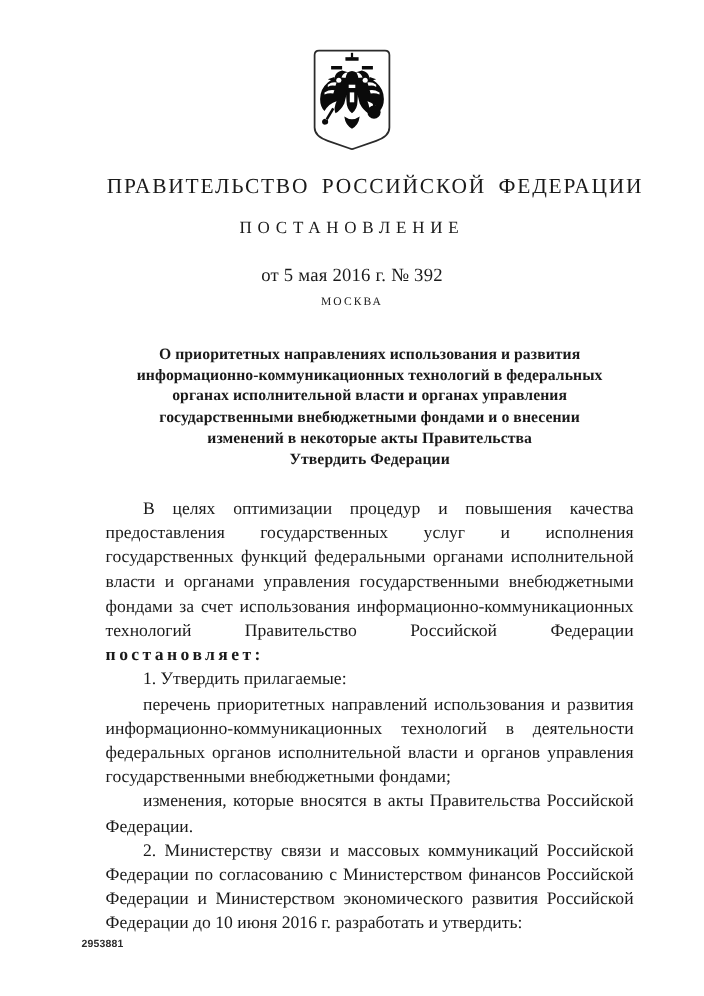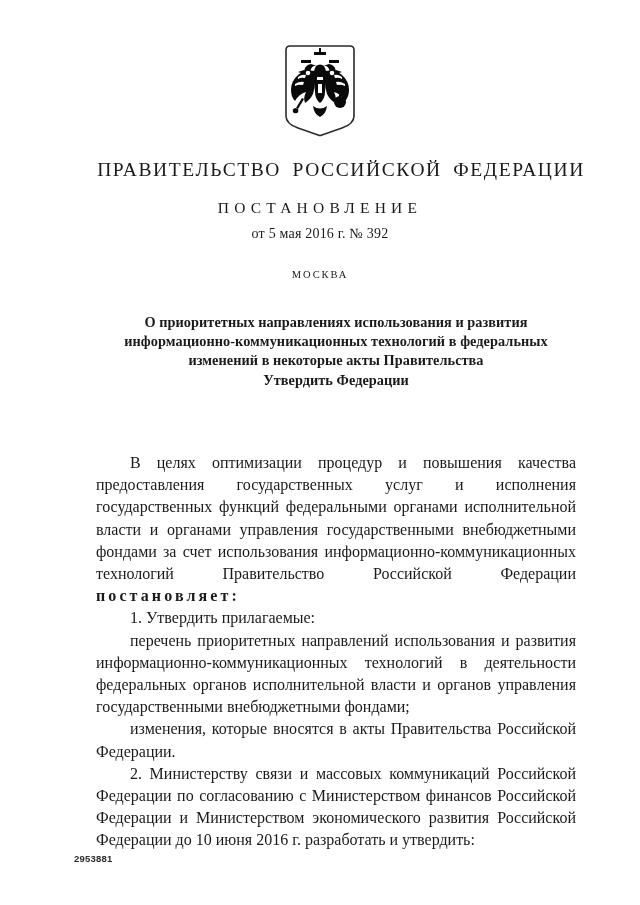--- a/index.html
+++ b/index.html
@@ -50,22 +50,22 @@
     margin-left: 21px;
   }
   .doc-kind {
     top: 198px;
     font-size: 15.5px;
     font-weight: normal;
     letter-spacing: 5.2px;
     line-height: 20px;
   }
   .doc-date {
-    top: 224px;
-    font-size: 14px;
+    top: 240px;
+    font-size: 17px;
     letter-spacing: 0.2px;
     line-height: 20px;
   }
   .doc-city {
     top: 268px;
     font-size: 10.5px;
     letter-spacing: 1.9px;
     line-height: 14px;
   }
 
@@ -177,20 +177,22 @@
 
   <div class="hdr-block doc-kind">ПОСТАНОВЛЕНИЕ</div>
 
   <div class="hdr-block doc-date">от 5 мая 2016 г.  №  392</div>
 
   <div class="hdr-block doc-city">МОСКВА</div>
 
   <div class="doc-title">
     <span class="tline">О приоритетных направлениях использования и развития</span>
     <span class="tline">информационно-коммуникационных технологий в федеральных</span>
+    <span class="tline">органах исполнительной власти и органах управления</span>
+    <span class="tline">государственными внебюджетными фондами и о внесении</span>
     <span class="tline">изменений в некоторые акты Правительства</span>
     <span class="tline">Утвердить Федерации</span>
   </div>
 
   <div class="body-text">
     <p class="para"><span>В целях оптимизации процедур и повышения качества предоставления государственных услуг и исполнения государственных функций федеральными органами исполнительной власти и органами управления государственными внебюджетными фондами за счет использования информационно-коммуникационных технологий Правительство Российской Федерации </span><span class="decree-verb">постановляет:</span></p>
 
     <p class="para">1. Утвердить прилагаемые:</p>
     <p class="para">перечень приоритетных направлений использования и развития информационно-коммуникационных технологий в деятельности федеральных органов исполнительной власти и органов управления государственными внебюджетными фондами;</p>
     <p class="para">изменения, которые вносятся в акты Правительства Российской Федерации.</p>

